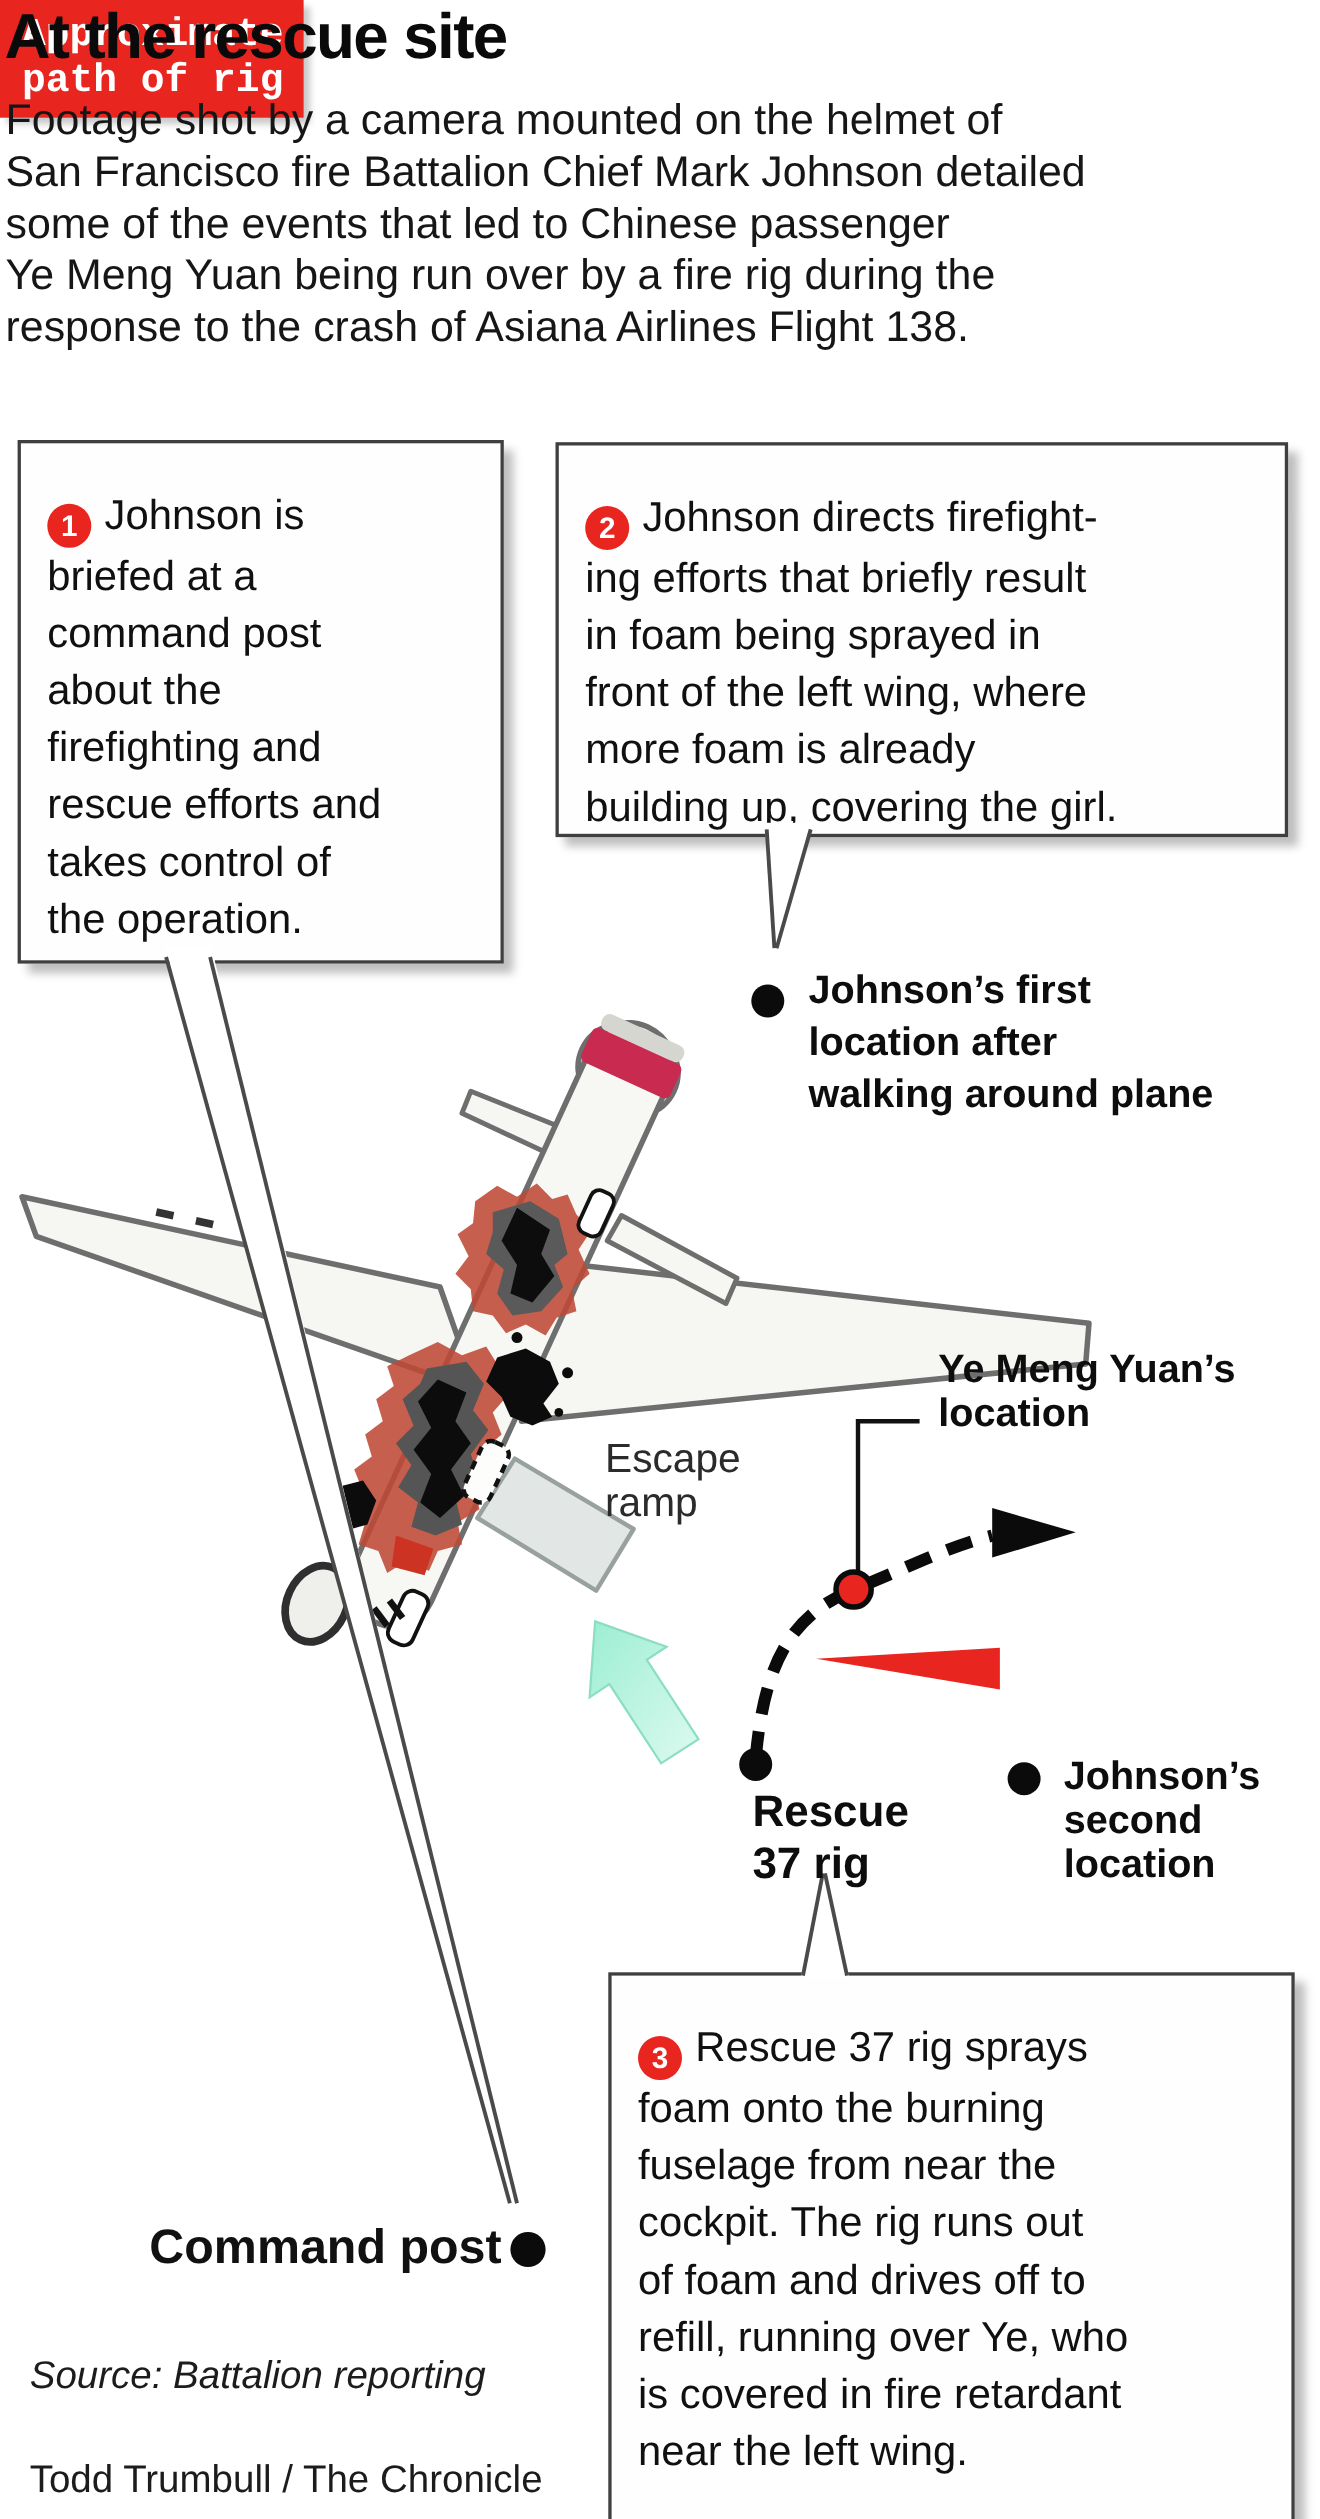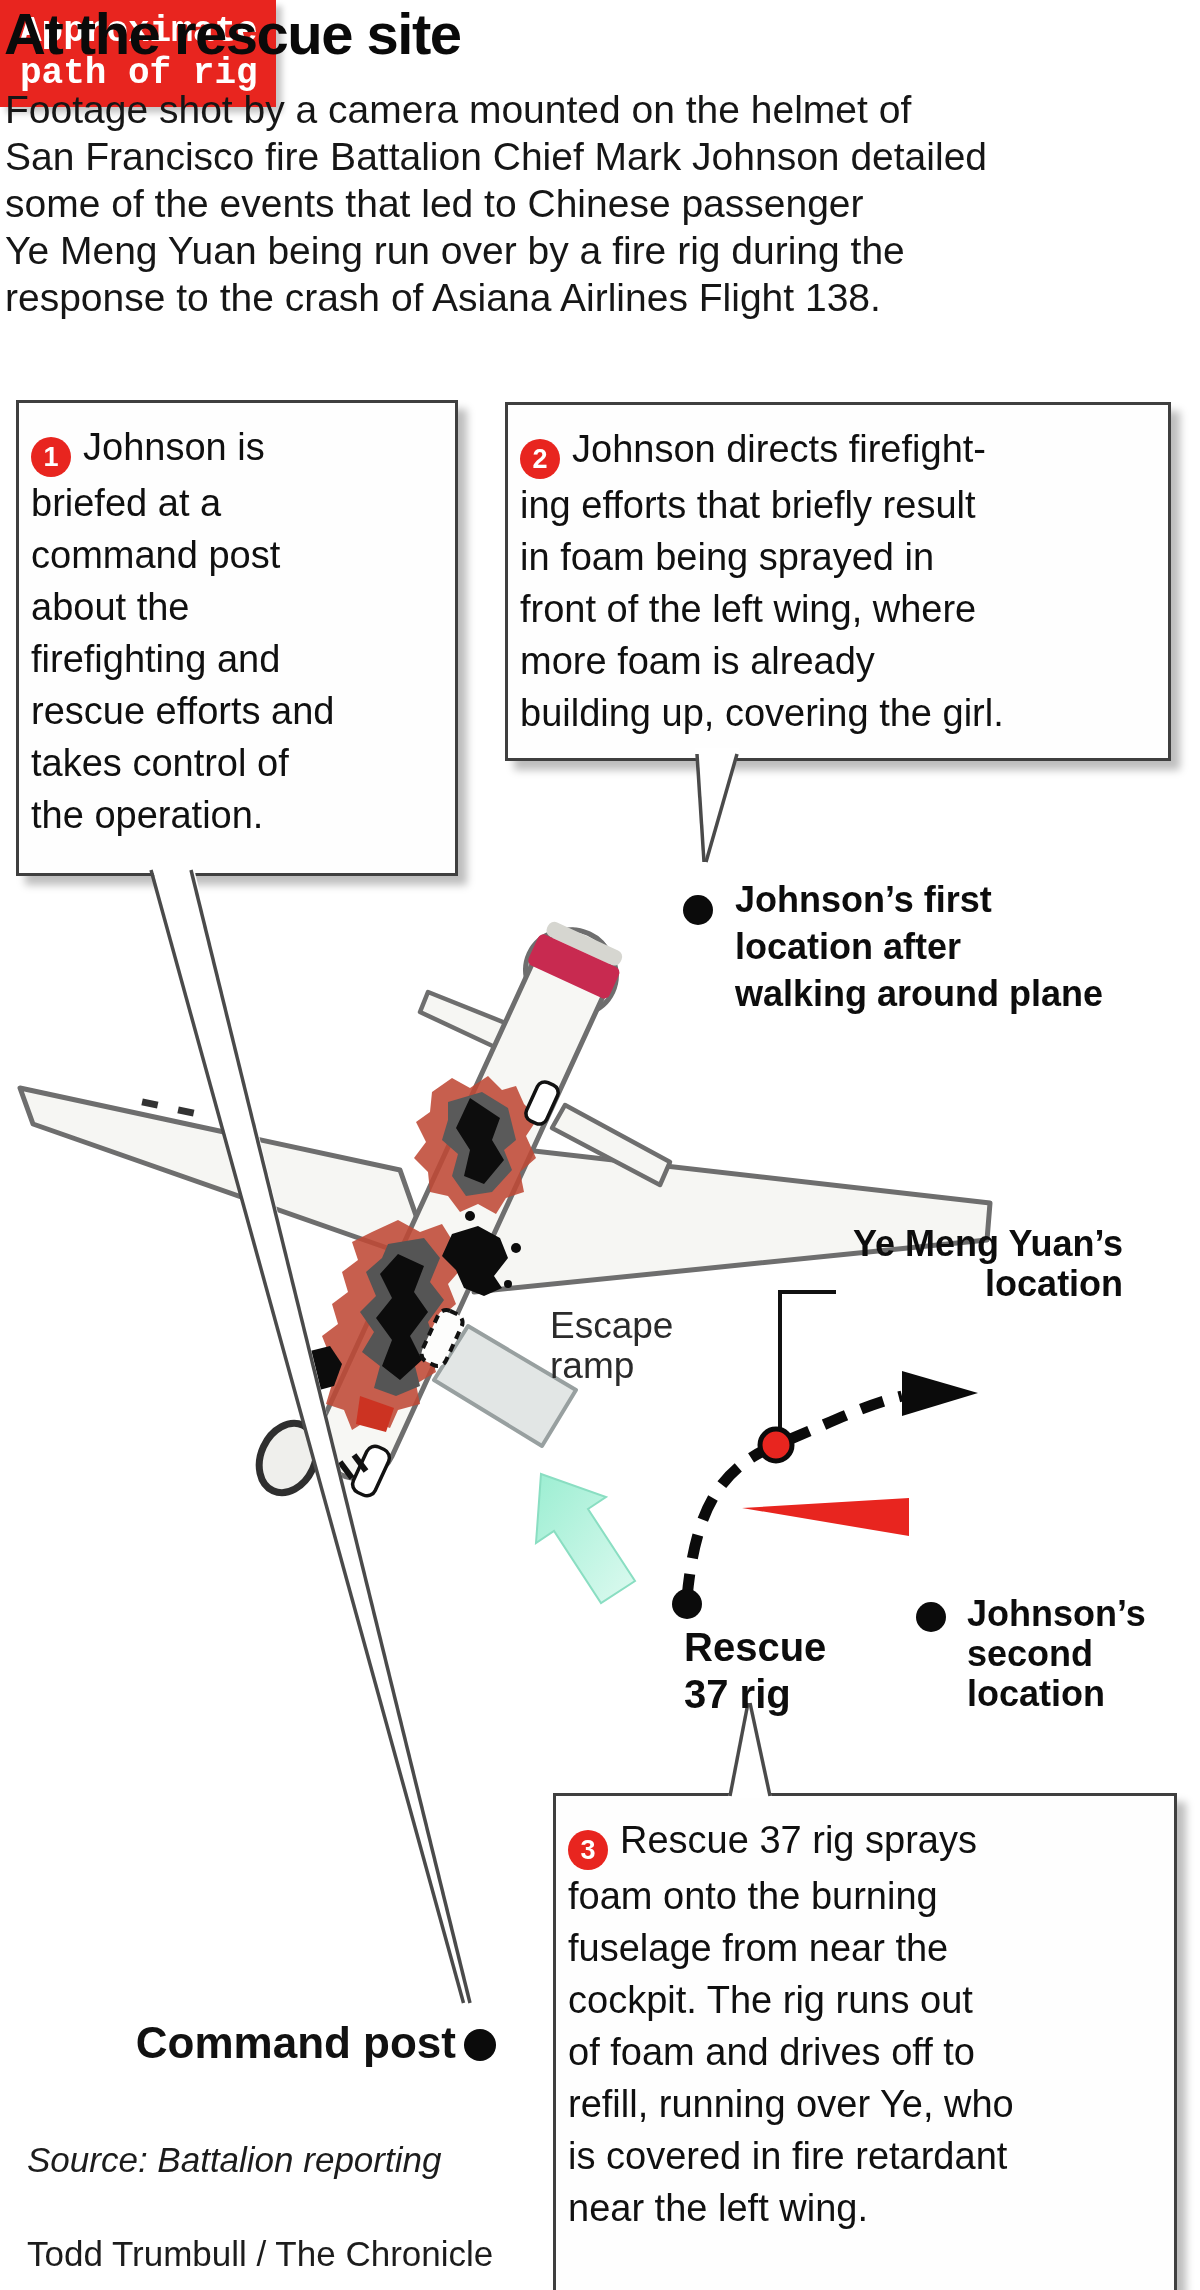--- a/index.html
+++ b/index.html
@@ -7,30 +7,30 @@
           font-family:"Liberation Sans", sans-serif;color:#111;}
   svg.layer{position:absolute;left:0;top:0;width:1200px;height:2290px;}
   #main-art{z-index:1;}
   #tail-overlay{z-index:3;pointer-events:none;}
   .txt{position:absolute;white-space:pre-line;}
   .title{left:4px;top:0px;font-size:58px;font-weight:800;letter-spacing:-1.5px;color:#0a0a0a;z-index:4;}
   .intro{left:5px;top:86px;width:1190px;font-size:39px;line-height:47px;color:#161616;z-index:4;}
   .callout{position:absolute;background:#fefefe;border:3px solid #3f3f3f;
            box-shadow:9px 9px 8px rgba(0,0,0,0.26);z-index:2;
            font-size:38px;line-height:52px;color:#101010;}
-  .callout .inner{padding:18px 12px 0 12px;}
+  .callout .inner{padding:18px 12px 0 24px;margin-top:22px;}
   #callout-1{left:16px;top:400px;width:436px;height:470px;}
   #callout-2{left:505px;top:402px;width:660px;height:353px;}
   #callout-3{left:553px;top:1793px;width:618px;height:497px;}
   .numcircle{display:inline-block;width:40px;height:40px;border-radius:50%;background:#e8251f;
              color:#fff;font-weight:700;font-size:27px;line-height:40px;text-align:center;
              margin-right:12px;vertical-align:-6px;}
   .lbl-bold{font-weight:700;color:#0d0d0d;z-index:4;}
   #lbl-first{left:735px;top:876px;font-size:36px;line-height:47px;}
-  #lbl-ye{left:853px;top:1224px;font-size:36px;line-height:40px;text-align:right;}
+  #lbl-ye{left:853px;top:1224px;font-size:36px;line-height:40px;}
   #lbl-escape{left:550px;top:1306px;font-size:37px;line-height:40px;color:#2b2b2b;z-index:4;}
   #lbl-spray{left:478px;top:1576px;font-size:38px;line-height:54px;color:#1d1d1d;z-index:4;}
   #lbl-rescue{left:684px;top:1624px;font-size:40px;line-height:47px;}
   #lbl-second{left:967px;top:1594px;font-size:36px;line-height:40px;}
   #lbl-command{left:100px;top:2018px;width:356px;text-align:right;font-size:44px;font-weight:700;z-index:4;}
   #red-path-box{left:909px;top:1449px;width:276px;height:107px;background:#e8251f;color:#ffffff;
                 font-weight:700;font-size:36px;line-height:42px;z-index:4;
                 box-shadow:6px 6px 6px rgba(0,0,0,0.22);font-family:Liberation Mono, monospace;}
   #red-path-box .inner{padding:11px 0 0 20px;}
   #lbl-source{left:27px;top:2140px;font-size:35px;font-style:italic;color:#1c1c1c;z-index:4;}

